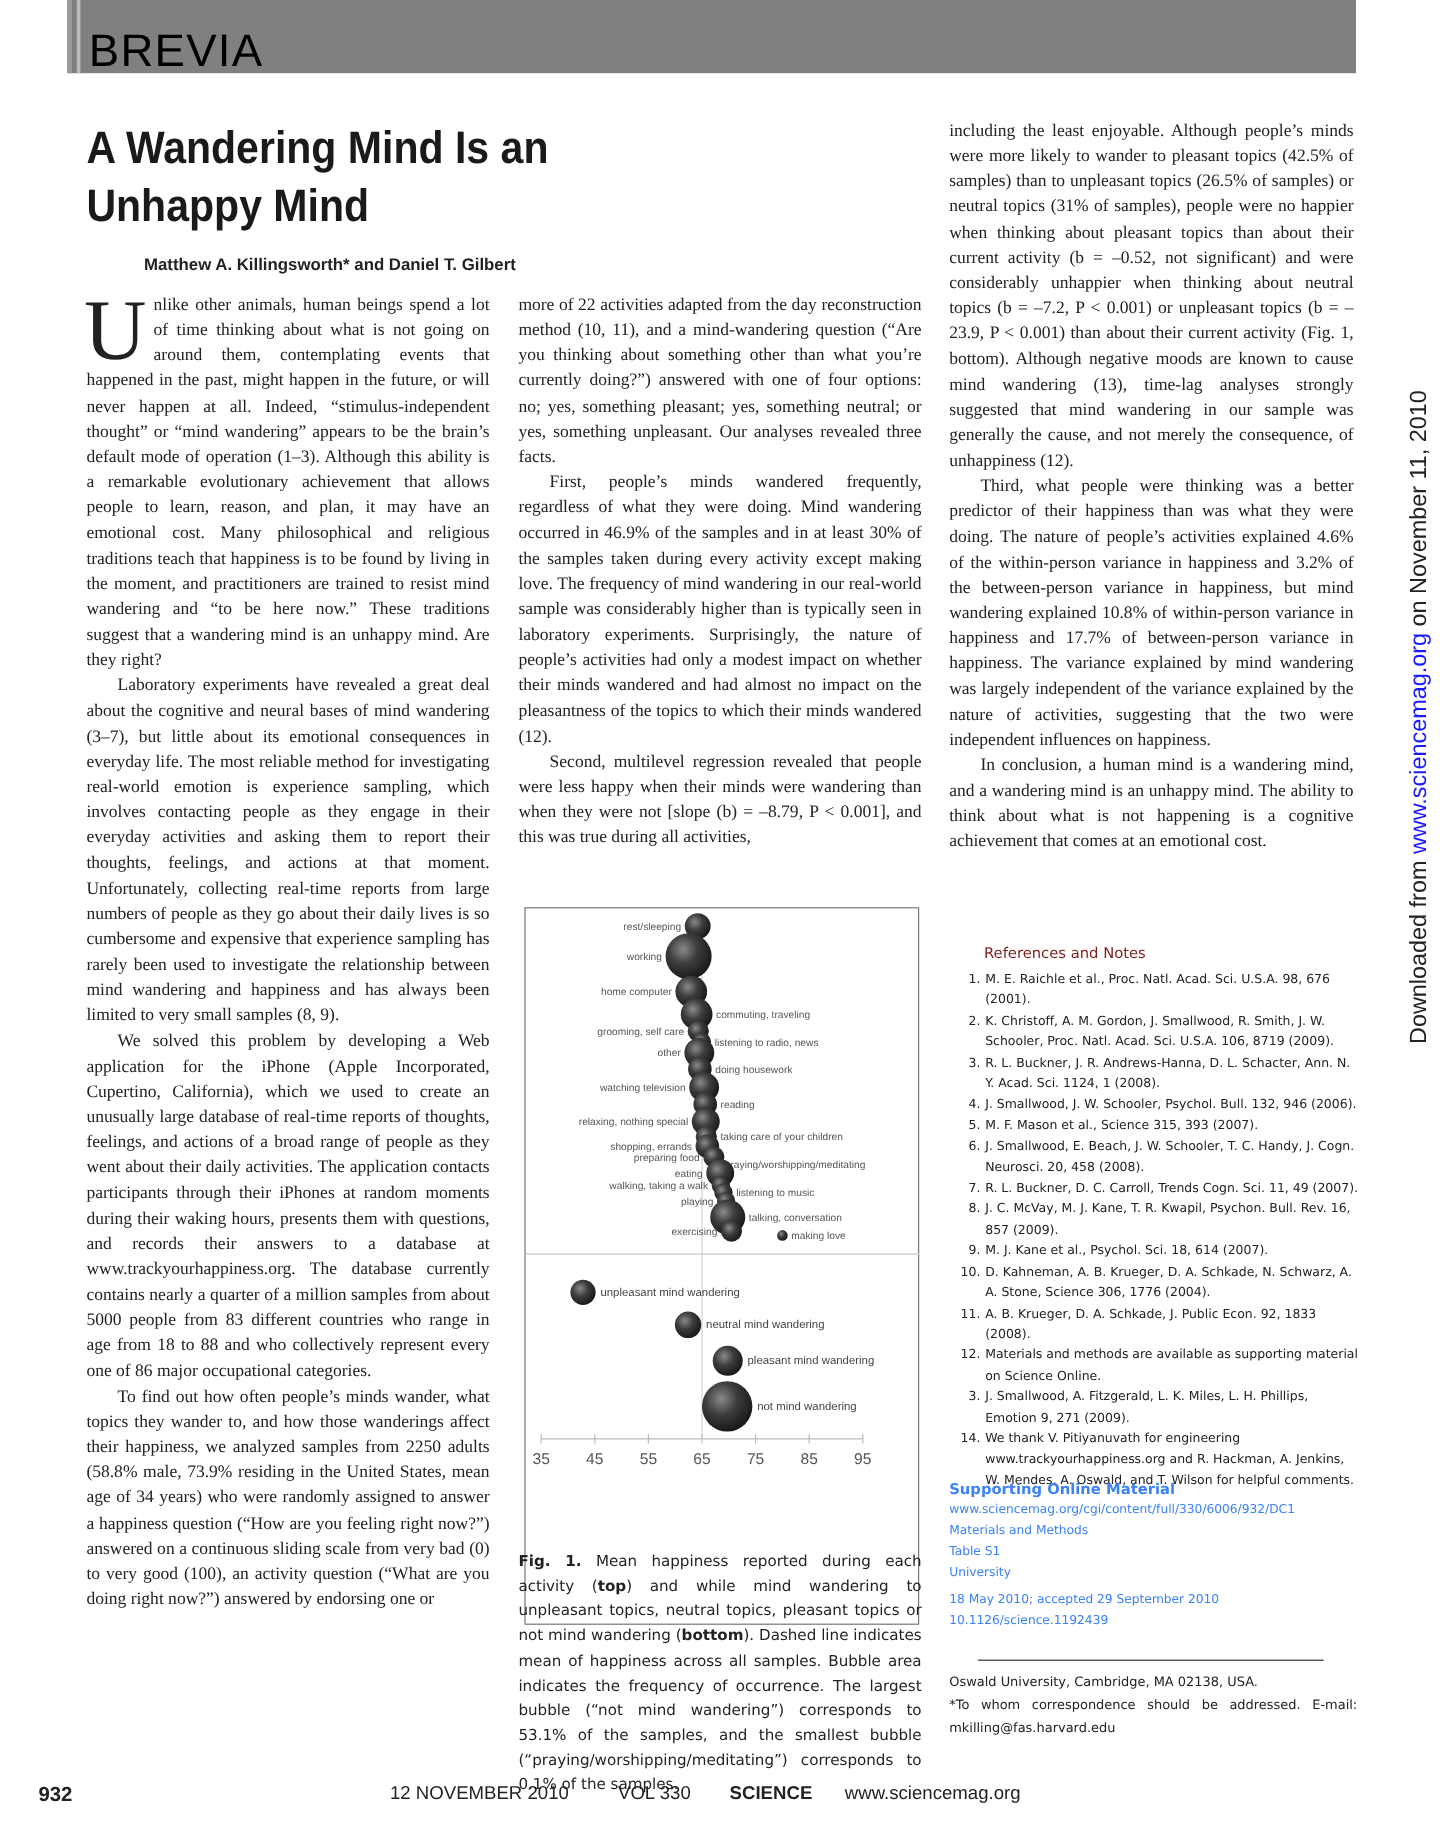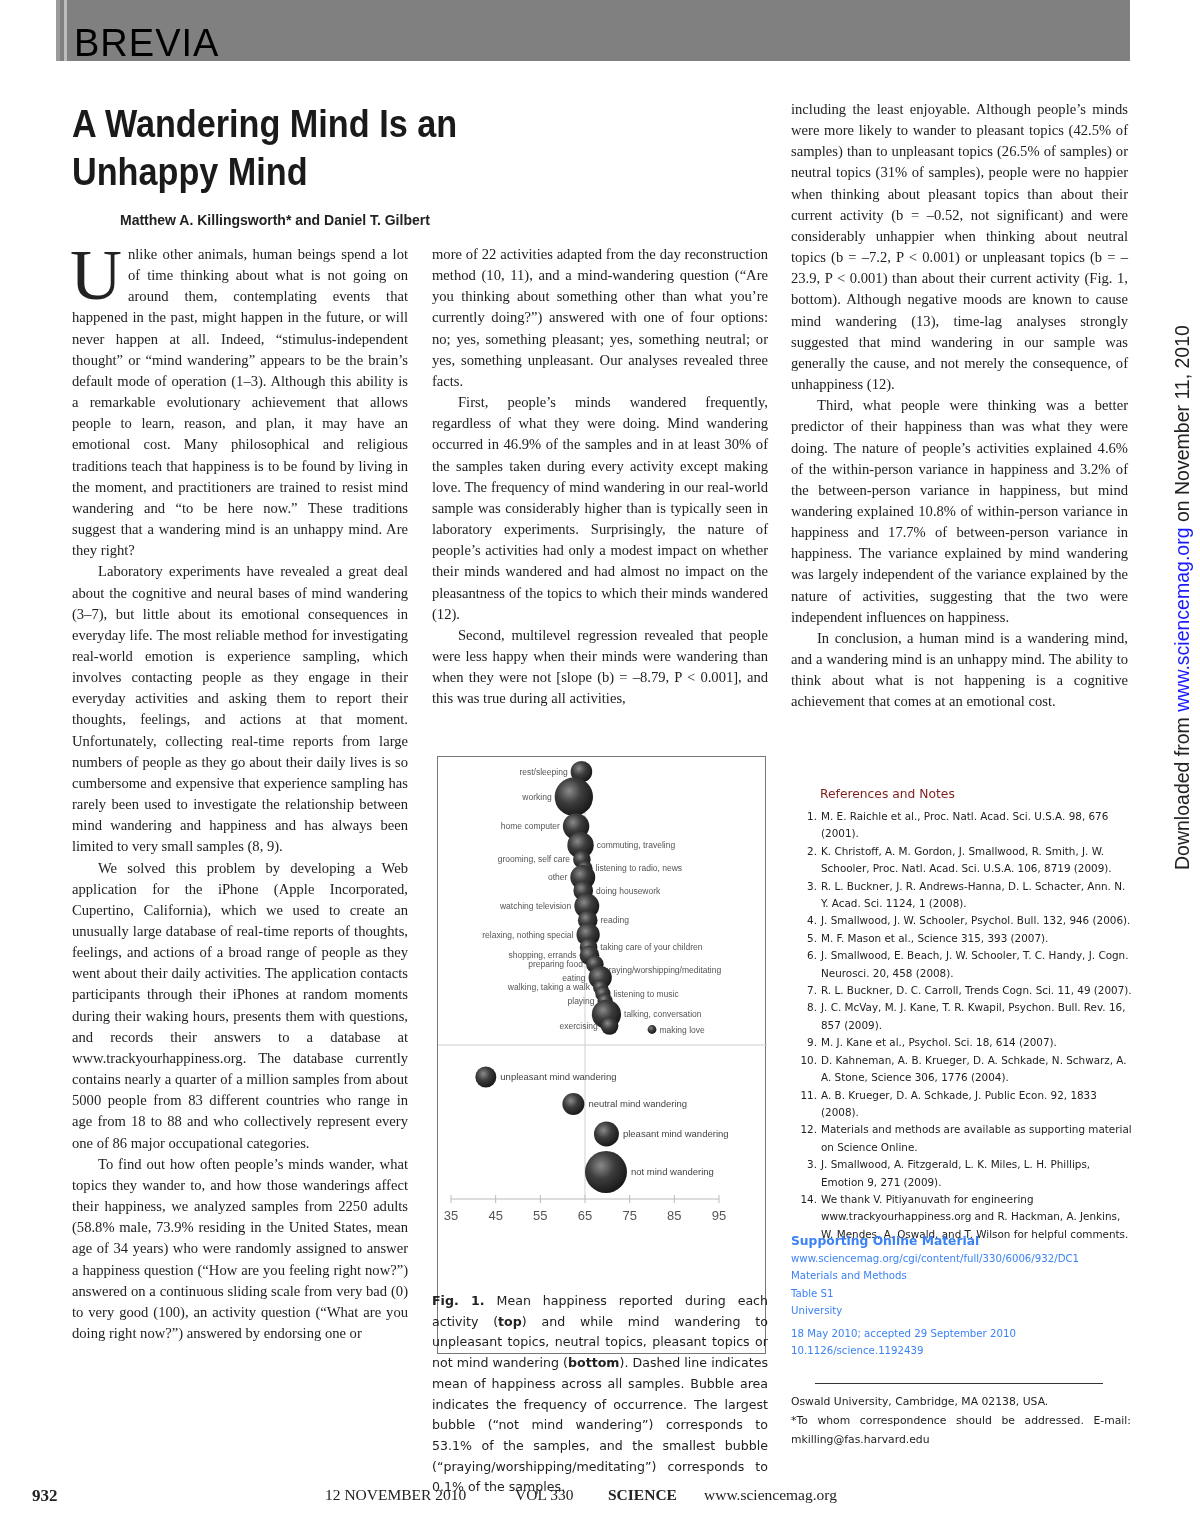--- a/index.html
+++ b/index.html
@@ -32,21 +32,21 @@
   .refs li { position: relative; padding-left: 21px; }
   .refs li .n { position: absolute; left: 0; width: 17px; text-align: right; }
 
   .som { position: absolute; left: 791px; top: 1234px; width: 340px; font-family: "DejaVu Sans", sans-serif; color: #3b82f6; }
   .som .h { font-size: 12.3px; font-weight: bold; margin-bottom: 2px; }
   .som .l { font-size: 10.2px; line-height: 17.3px; }
   .som .gap { height: 6px; }
   .rule { position: absolute; left: 815px; top: 1383px; width: 288px; height: 1px; background: #333; }
   .affil { position: absolute; left: 791px; top: 1392px; width: 340px; font-family: "DejaVu Sans", sans-serif; font-size: 10.8px; line-height: 19px; color: #222; text-align: justify; }
 
-  .footer { position: absolute; top: 1486px; font-family: Liberation Serif, serif; color: #222; }
+  .footer { position: absolute; top: 1486px; font-family: Liberation Sans, sans-serif; color: #222; }
   .pagenum { left: 32px; font-size: 17px; font-weight: bold; }
   .foot-date { left: 325px; font-size: 15.5px; }
   .foot-vol { left: 515px; font-size: 15.5px; }
   .foot-sci { left: 608px; font-size: 15.5px; font-weight: bold; }
   .foot-url { left: 704px; font-size: 15.5px; }
 
   .side { position: absolute; left: 1171px; top: 0; width: 30px; height: 1527px; }
   .side .rot { position: absolute; left: 0; top: 870px; transform: rotate(-90deg); transform-origin: left top; white-space: nowrap; font-family: "Liberation Sans", sans-serif; font-size: 19.5px; color: #222; }
   .side .link { color: #1a1aff; }
 </style>

